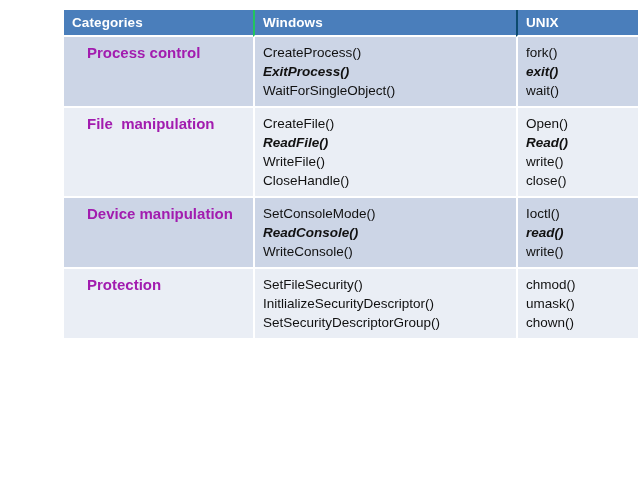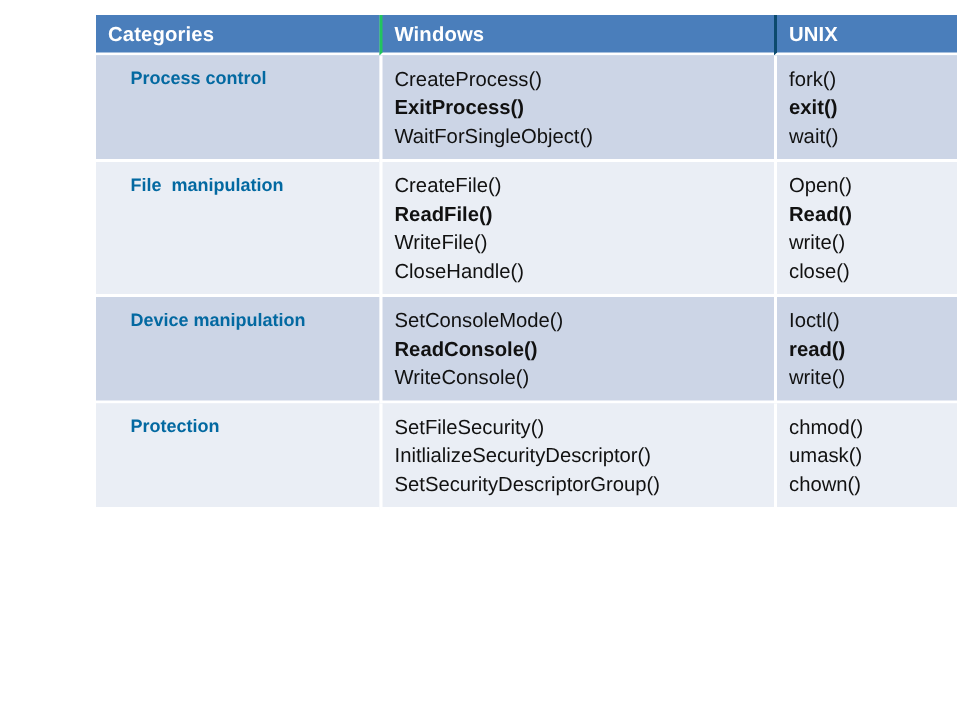--- a/index.html
+++ b/index.html
@@ -60,38 +60,38 @@
   .syscall-table tbody td.cell-win,
   .syscall-table tbody td.cell-unix {
     border-left: 2px solid #ffffff;
   }
 
   
   .syscall-table tbody tr.band-dark  td { background: #ccd5e6; }
   .syscall-table tbody tr.band-light td { background: #eaeef5; }
 
   .cat-label {
-    color: #0369a1;
+    color: #a21caf;
     font-weight: bold;
-    font-size: 12px;
+    font-size: 15px;
     white-space: pre;
     line-height: 19px;
     padding-left: 15px;
   }
 
   .call-list {
     list-style: none;
     margin: 0;
     padding: 0;
   }
   .call-list li {
     line-height: 19px;
     white-space: nowrap;
   }
-  .call-list li.bold { font-weight: bold; }
+  .call-list li.bold { font-weight: bold; font-style: italic; }
 
   
   tr[data-rowkey="communication"] td { padding-bottom: 28px; }
 </style>
 </head>
 <body>
 
 <div id="slide">
 
   <table class="syscall-table">

